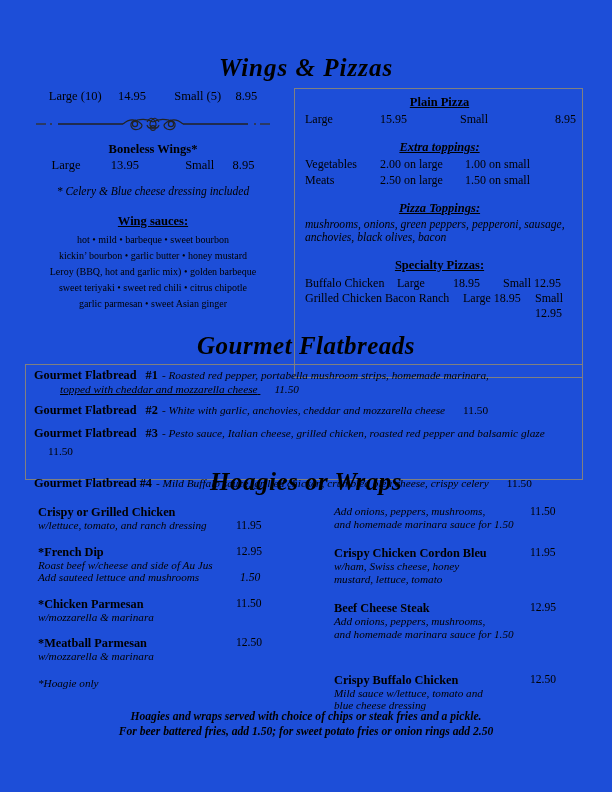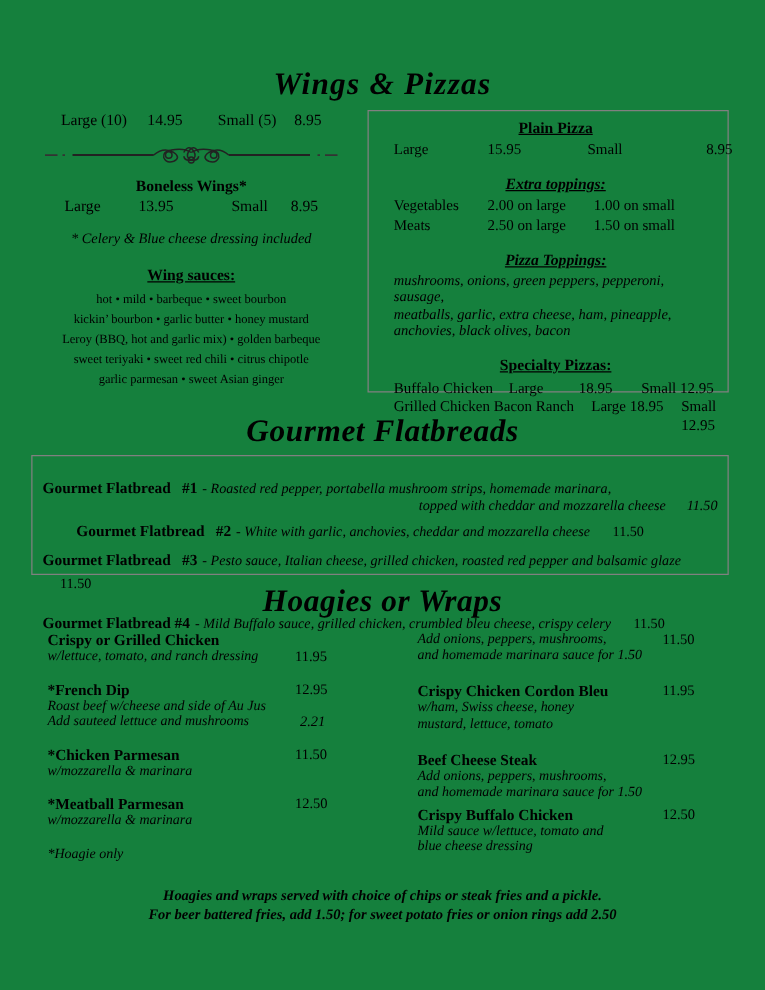--- a/index.html
+++ b/index.html
@@ -4,21 +4,21 @@
 <style>
   html, body {
     margin: 0;
     padding: 0;
     background: #ffffff;
   }
   .page {
     position: relative;
     width: 612px;
     height: 792px;
-    background: #15803d;
+    background: #1d4ed8;
     font-family: "Liberation Serif", "DejaVu Serif", serif;
     color: #000000;
     overflow: hidden;
   }
 
   
   .section-title {
     text-align: center;
     font-weight: bold;
     font-style: italic;
@@ -71,24 +71,24 @@
     font-size: 10px;
     margin-top: 5px;
   }
 
   
   .pizza-box {
     position: absolute;
     left: 294px;
     top: 0px;
     width: 289px;
-    height: 226px;
+    height: 290px;
     border: 1px solid #808080;
     box-sizing: border-box;
-    padding: 6px 8px 6px 20px;
+    padding: 6px 8px 6px 10px;
   }
   .pz-center {
     text-align: center;
     font-weight: bold;
     font-size: 12.5px;
     text-decoration: underline;
   }
   .pz-center.ital { font-style: italic; }
   .pz-grid {
     font-size: 12px;
@@ -109,45 +109,46 @@
     height: 15px;
   }
 
   
   .flat-title { position: absolute; left:0; right:0; top: 332px; }
   .flat-box {
     position: absolute;
     left: 25px;
     top: 364px;
     width: 558px;
-    height: 96px;
+    height: 116px;
     border: 1px solid #808080;
     box-sizing: border-box;
-    padding: 16px 8px;
+    padding: 0 8px;
   }
   .fb-row { margin-bottom: 3px; }
   .fb-name {
     font-weight: bold;
     font-size: 12.3px;
   }
   .fb-desc {
     font-style: italic;
     font-size: 11.3px;
   }
   .fb-price {
     font-size: 11.3px;
     display: inline-block;
     margin-left: 14px;
   }
   .fb-cont {
     display: block;
-    text-align: right;
+    text-align: left;
     font-style: italic;
     font-size: 11.3px;
     margin-left: 26px;
+    text-decoration: underline;
   }
 
   
   .hoagies-title { position: absolute; left:0; right:0; top: 468px; }
 
   .hoagie-col-left {
     position: absolute;
     left: 38px;
     top: 505px;
     width: 272px;
@@ -282,21 +283,20 @@
       <div class="pz-grid" style="margin-top:0;">
         <span class="pz-col" style="left:0px;">Meats</span>
         <span class="pz-col" style="left:75px;">2.50 on large</span>
         <span class="pz-col" style="left:160px;">1.50 on small</span>
       </div>
 
       <div class="pz-center ital" style="display:block;margin-top:12px;">
         <span>Pizza Toppings:</span>
       </div>
       <div class="pz-list">mushrooms, onions, green peppers, pepperoni, sausage,</div>
-      <div class="pz-list" style="margin-top:0;">meatballs, garlic, extra cheese, ham, pineapple,</div>
       <div class="pz-list" style="margin-top:0;">anchovies, black olives, bacon</div>
 
       <div class="pz-center" style="display:block;margin-top:13px;">
         <span>Specialty Pizzas:</span>
       </div>
       <div class="pz-spec" style="margin-top:3px;">
         <span class="pz-col" style="left:0px;">Buffalo Chicken</span>
         <span class="pz-col" style="left:92px;">Large</span>
         <span class="pz-col" style="left:128px;margin-left:20px;">18.95</span>
         <span class="pz-col" style="left:198px;">Small 12.95</span>
@@ -317,21 +317,21 @@
     <div class="fb-row">
       <span class="fb-name">Gourmet Flatbread</span>
       <span class="fb-name" style="margin-left:5px;">#1</span>
       <span class="fb-desc">- Roasted red pepper, portabella mushroom strips, homemade marinara,</span>
       <span class="fb-cont">
         <span>topped with cheddar and mozzarella cheese</span>
         <span class="fb-price">11.50</span>
       </span>
     </div>
 
-    <div class="fb-row" style="margin-top:5px;margin-left:27px;">
+    <div class="fb-row" style="margin-top:5px;">
       <span class="fb-name">Gourmet Flatbread</span>
       <span class="fb-name" style="margin-left:5px;">#2</span>
       <span class="fb-desc">- White with garlic, anchovies, cheddar and mozzarella cheese</span>
       <span class="fb-price">11.50</span>
     </div>
 
     <div class="fb-row" style="margin-top:5px;">
       <span class="fb-name">Gourmet Flatbread</span>
       <span class="fb-name" style="margin-left:5px;">#3</span>
       <span class="fb-desc">- Pesto sauce, Italian cheese, grilled chicken, roasted red pepper and balsamic glaze</span>
@@ -354,21 +354,21 @@
       <div class="item-name">Crispy or Grilled Chicken</div>
       <div class="item-desc">w/lettuce, tomato, and ranch dressing</div>
       <span class="item-price" style="top:14px;">11.95</span>
     </div>
 
     <div class="item">
       <div class="item-name">*French Dip</div>
       <div class="item-desc">Roast beef w/cheese and side of Au Jus</div>
       <div class="item-desc">Add sauteed lettuce and mushrooms</div>
       <span class="item-price" style="top:0px;">12.95</span>
-      <span class="item-price add" style="top:26px;left:202px;">2.21</span>
+      <span class="item-price add" style="top:26px;left:202px;">1.50</span>
     </div>
 
     <div class="item">
       <div class="item-name">*Chicken Parmesan</div>
       <div class="item-desc">w/mozzarella &amp; marinara</div>
       <span class="item-price" style="top:0px;">11.50</span>
     </div>
 
     <div class="item" style="margin-bottom:8px;">
       <div class="item-name">*Meatball Parmesan</div>
@@ -387,21 +387,21 @@
       <span class="item-price" style="top:0px;">11.50</span>
     </div>
 
     <div class="item" style="margin-bottom:16px;">
       <div class="item-name">Crispy Chicken Cordon Bleu</div>
       <div class="item-desc">w/ham, Swiss cheese, honey</div>
       <div class="item-desc">mustard, lettuce, tomato</div>
       <span class="item-price" style="top:0px;">11.95</span>
     </div>
 
-    <div class="item" style="margin-bottom:4px;">
+    <div class="item" style="margin-bottom:32px;">
       <div class="item-name">Beef Cheese Steak</div>
       <div class="item-desc">Add onions, peppers, mushrooms,</div>
       <div class="item-desc">and homemade marinara sauce for 1.50</div>
       <span class="item-price" style="top:0px;">12.95</span>
     </div>
 
     <div class="item">
       <div class="item-name">Crispy Buffalo Chicken</div>
       <div class="item-desc">Mild sauce w/lettuce, tomato and</div>
       <div class="item-desc">blue cheese dressing</div>

